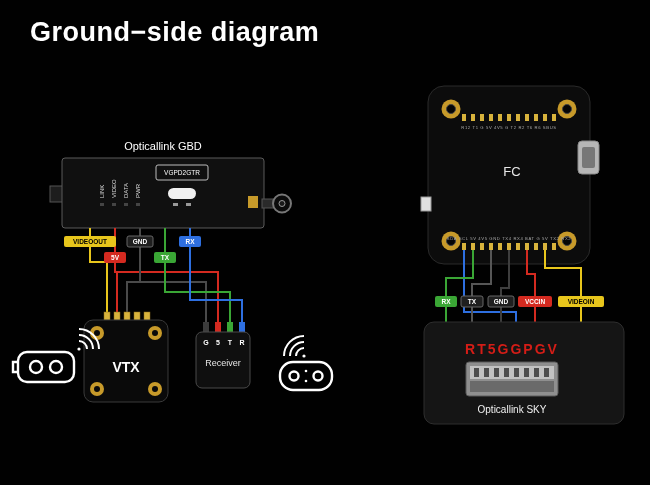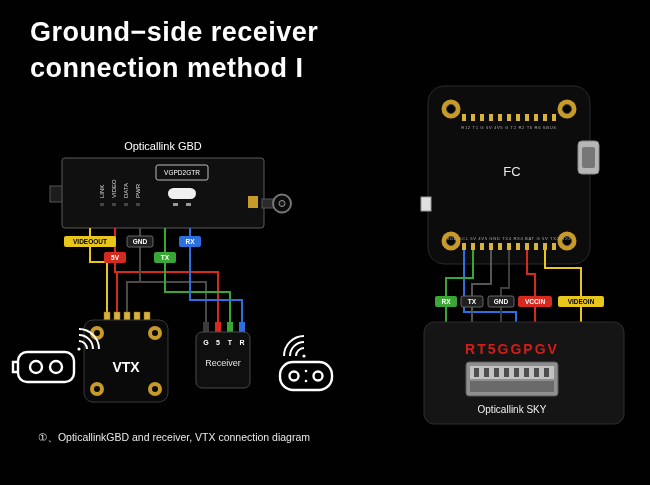--- a/index.html
+++ b/index.html
@@ -13,22 +13,21 @@
   svg.diagram{position:absolute;left:0;top:0;}
   text{font-family:"Liberation Sans",sans-serif;}
   .tagtext{font-size:6.5px;font-weight:bold;}
 </style>
 </head>
 <body>
 
 <div class="canvas">
 
   <div class="title">
-    <div>Ground−side receiver</div>
-    <div>connection method I</div>
+    <div>Ground−side diagram</div>
   </div>
 
   <svg class="diagram" width="650" height="485" viewBox="0 0 650 485">
 
     <g>
 
       <text x="163" y="150" text-anchor="middle" font-size="11" fill="#fff">Opticallink GBD</text>
 
       <g>
         <rect x="50" y="186" width="14" height="16" fill="#1d1d1d" stroke="#555"></rect>
@@ -242,15 +241,14 @@
           <text class="tagtext" x="535" y="304" text-anchor="middle" fill="#fff">VCCIN</text>
         </g>
         <g>
           <rect x="558" y="296" width="46" height="11" rx="2" fill="#e8c61c"></rect>
           <text class="tagtext" x="581" y="304" text-anchor="middle" fill="#000">VIDEOIN</text>
         </g>
       </g>
     </g>
   </svg>
 
-  <div class="caption cap1">①、OpticallinkGBD and receiver, VTX connection diagram</div>
 
 </div>
 
 </body></html>

